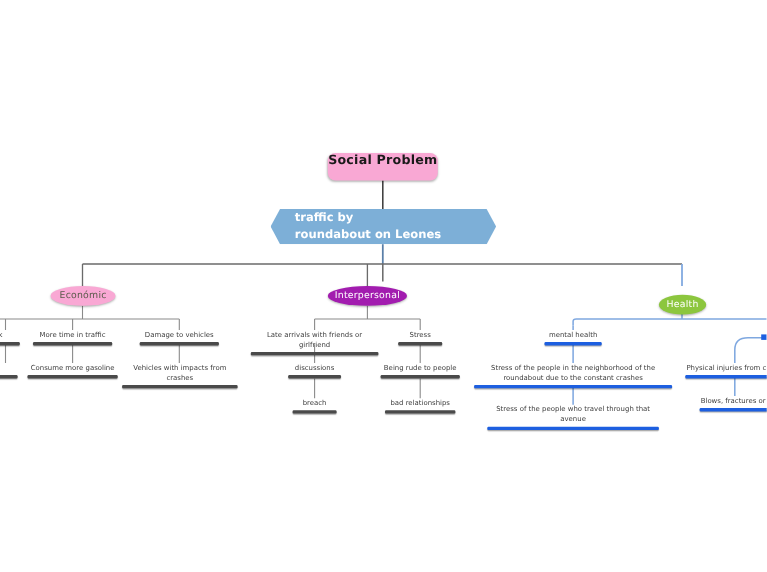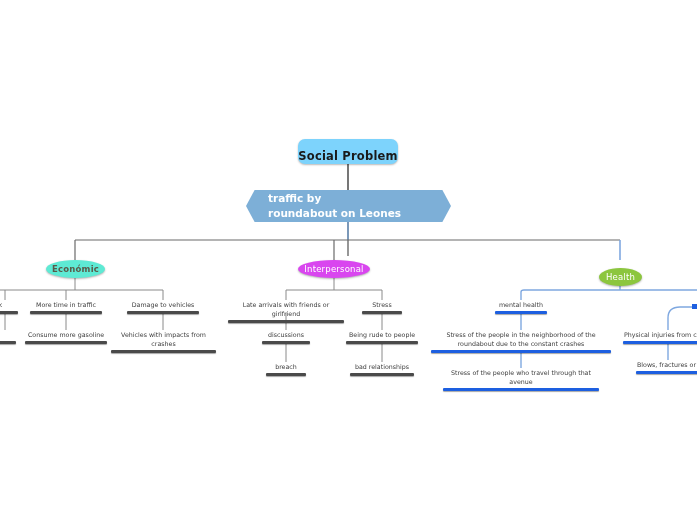--- a/index.html
+++ b/index.html
@@ -9,27 +9,27 @@
     font-family:"DejaVu Sans","Liberation Sans",sans-serif;
     overflow:hidden;
     position:relative;
   }
   #canvas{position:absolute;left:0;top:0;width:697px;height:520px;overflow:hidden;}
   #edges{position:absolute;left:0;top:0;width:697px;height:520px;pointer-events:none;}
 
   
   .root-node{
     position:absolute;
-    background:#7dd3fc;
+    background:#f9a8d4;
     border-radius:7px;
     color:#1a1a1a;
     font-weight:bold;
     font-size:11.5px;
     letter-spacing:.2px;
-    display:flex;align-items:flex-end;justify-content:center;
+    display:flex;align-items:flex-start;justify-content:center;
     box-shadow:0 1px 2px rgba(0,0,0,.28);
     text-align:center;
     line-height:1.2;
   }
 
   
   .hex-node{
     position:absolute;
     background:#7DAFD7;
     color:#ffffff;
@@ -47,22 +47,22 @@
   
   .ellipse-node{
     position:absolute;
     border-radius:50%;
     display:flex;align-items:center;justify-content:center;
     font-size:8.5px;
     letter-spacing:.2px;
     box-shadow:0 1px 2px rgba(0,0,0,.3);
     white-space:nowrap;
   }
-  .ellipse-econ{background:#5eead4;color:#5a5a4a;font-weight:bold;}
-  .ellipse-inter{background:#d946ef;color:#ffffff;}
+  .ellipse-econ{background:#f9a8d4;color:#5a5a4a;}
+  .ellipse-inter{background:#a21caf;color:#ffffff;}
   .ellipse-health{background:#8CC63E;color:#ffffff;margin-top:8px;}
 
   
   .leaf{
     position:absolute;
     display:flex;
     flex-direction:column;
     align-items:center;
     box-sizing:border-box;
   }

